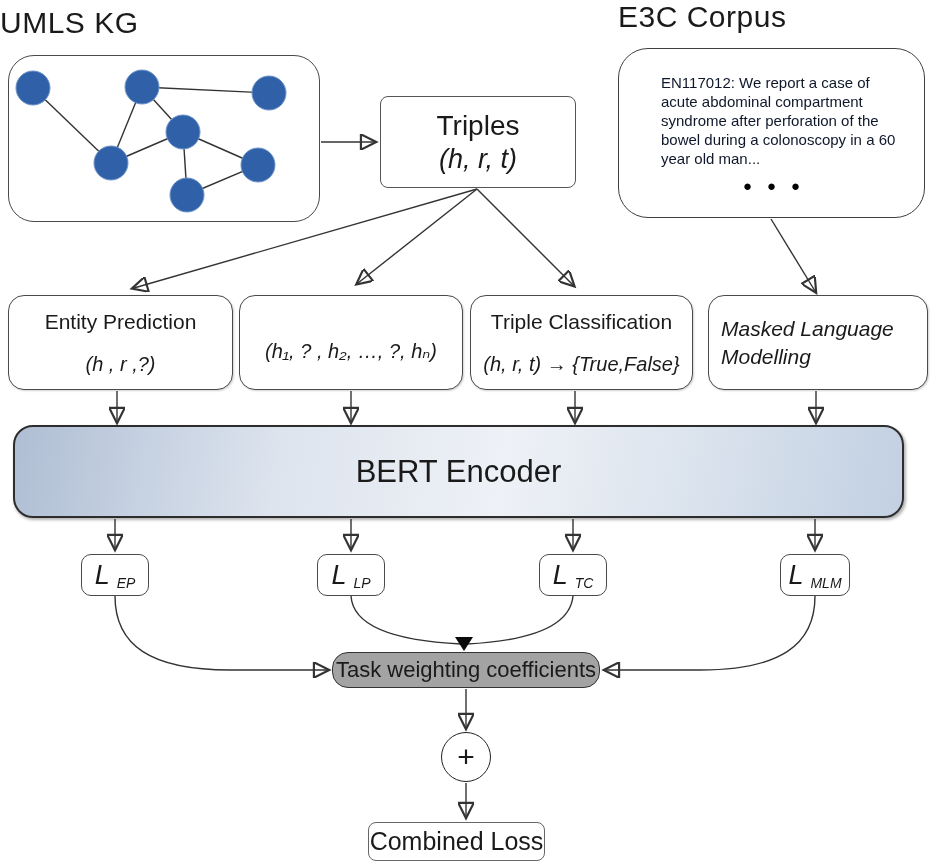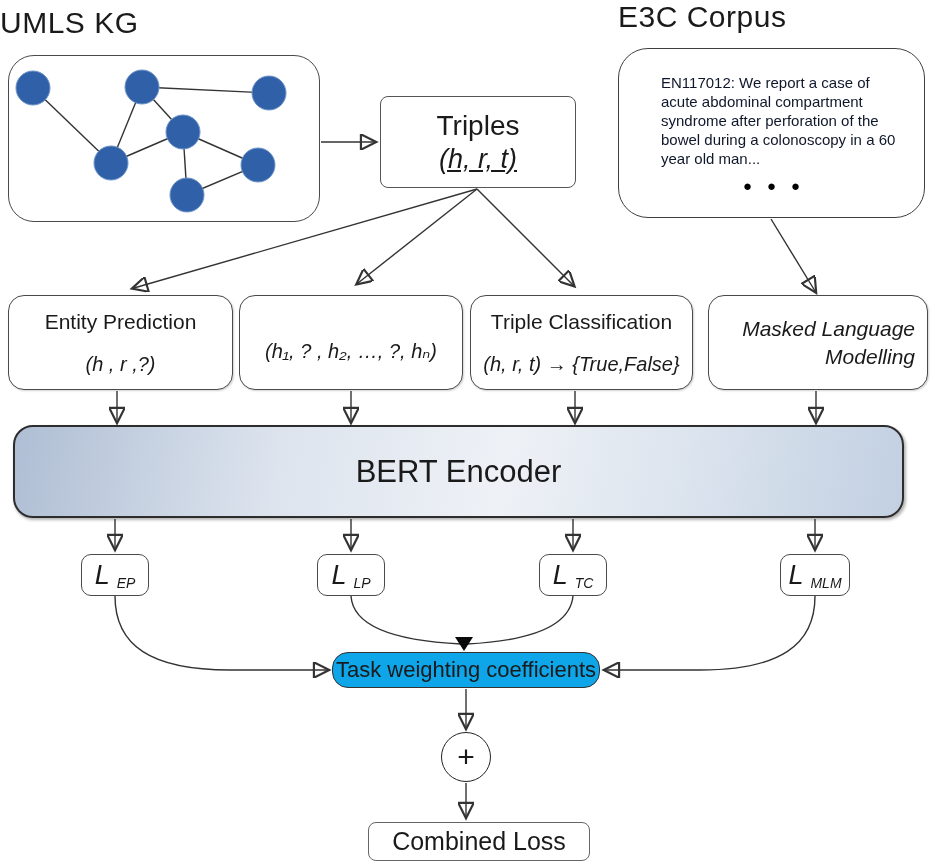--- a/index.html
+++ b/index.html
@@ -12,47 +12,47 @@
   .umls-title{left:0px;top:6px;width:330px;}
   .e3c-title{left:618px;top:0px;width:307px;}
   .box{background:#ffffff;border:1.6px solid #4a4a4a;z-index:2;}
   .umls-box{left:8px;top:55px;width:312px;height:167px;border-radius:26px;}
   .e3c-box{left:618px;top:48px;width:307px;height:170px;border-radius:30px;border-color:#3f3f3f;}
   .e3c-text{margin:0;padding:25px 24px 0 42px;font-size:15px;line-height:1.26;color:#0f172a;}
   .e3c-dots{margin-top:9px;text-align:center;font-size:15px;letter-spacing:15px;padding-left:15px;color:#000;}
   .triples-box{left:380px;top:96px;width:196px;height:92px;border-radius:8px;border-color:#555;
     display:flex;flex-direction:column;align-items:center;justify-content:center;}
   .triples-name{font-size:28px;}
-  .triples-formula{font-size:27px;font-style:italic;margin-top:2px;text-decoration:underline;}
+  .triples-formula{font-size:27px;font-style:italic;margin-top:2px;}
   .task-box{top:295px;height:95px;border-radius:16px;display:flex;flex-direction:column;
-    align-items:center;justify-content:center;text-align:right;box-shadow:1px 1px 2px rgba(0,0,0,.18);}
+    align-items:center;justify-content:center;text-align:left;box-shadow:1px 1px 2px rgba(0,0,0,.18);}
   .task-ep{left:8px;width:225px;}
   .task-lp{left:239px;width:224px;}
   .task-tc{left:470px;width:223px;}
   .task-mlm{left:708px;width:220px;padding:0 12px;}
   .task-title{font-size:21px;line-height:1.3;}
   .task-formula{font-size:20px;font-style:italic;line-height:1.3;margin-top:16px;}
   .task-mlm .task-title{font-style:italic;}
   .bert-bar{left:13px;top:425px;width:891px;height:93px;border-radius:20px;border:2px solid #2d2d2d;
     background:linear-gradient(100deg,#afbed4 0%,#dde4ee 30%,#eef1f6 55%,#dce4ee 75%,#c2d0e2 100%);
     display:flex;align-items:center;justify-content:center;font-size:31px;z-index:2;
     box-shadow:1.5px 2px 3px rgba(0,0,0,.30);}
   .loss-box{top:554px;height:42px;border-radius:10px;background:#fff;border:1.5px solid #4a4a4a;z-index:2;
     display:flex;align-items:center;justify-content:center;}
   .loss-ep{left:81px;width:68px;}
   .loss-lp{left:317px;width:68px;}
   .loss-tc{left:539px;width:68px;}
   .loss-mlm{left:780px;width:70px;}
   .lbase{font-size:27px;font-style:italic;}
   .lsub{font-size:14px;font-style:italic;position:relative;top:8px;margin-left:7px;}
-  .twc-box{left:332px;top:652px;width:268px;height:36px;border-radius:16px;background:#0ea5e9;border:1.5px solid #333;
+  .twc-box{left:332px;top:652px;width:268px;height:36px;border-radius:16px;background:#a3a3a3;border:1.5px solid #333;
     display:flex;align-items:center;justify-content:center;font-size:22px;white-space:nowrap;z-index:2;}
   .plus-circle{left:441px;top:732px;width:50px;height:50px;border-radius:50%;background:#fff;border:1.6px solid #222;
     display:flex;align-items:center;justify-content:center;font-size:30px;z-index:2;}
-  .combined-box{left:368px;top:822px;width:222px;height:39px;border-radius:8px;background:#fff;border:1.5px solid #666;
+  .combined-box{left:368px;top:822px;width:177px;height:39px;border-radius:8px;background:#fff;border:1.5px solid #666;
     display:flex;align-items:center;justify-content:center;font-size:25px;z-index:2;}
   svg.overlay{position:absolute;left:0;top:0;width:938px;height:866px;z-index:5;pointer-events:none;}
   svg.overlay path,svg.overlay line{fill:none;stroke:#333;stroke-width:1.4;}
 </style>
 </head>
 <body>
 
 <div class="canvas">
 
   <div class="abs title umls-title">UMLS KG</div>

